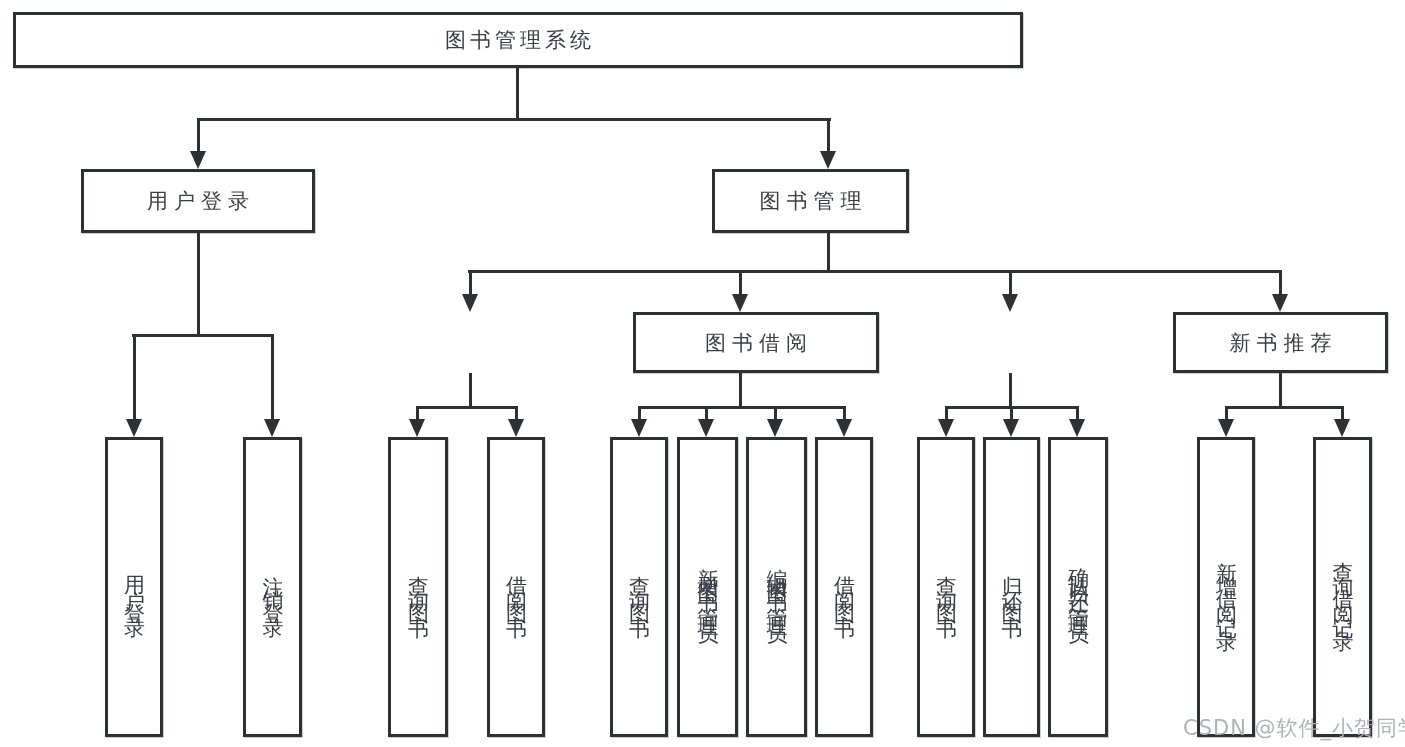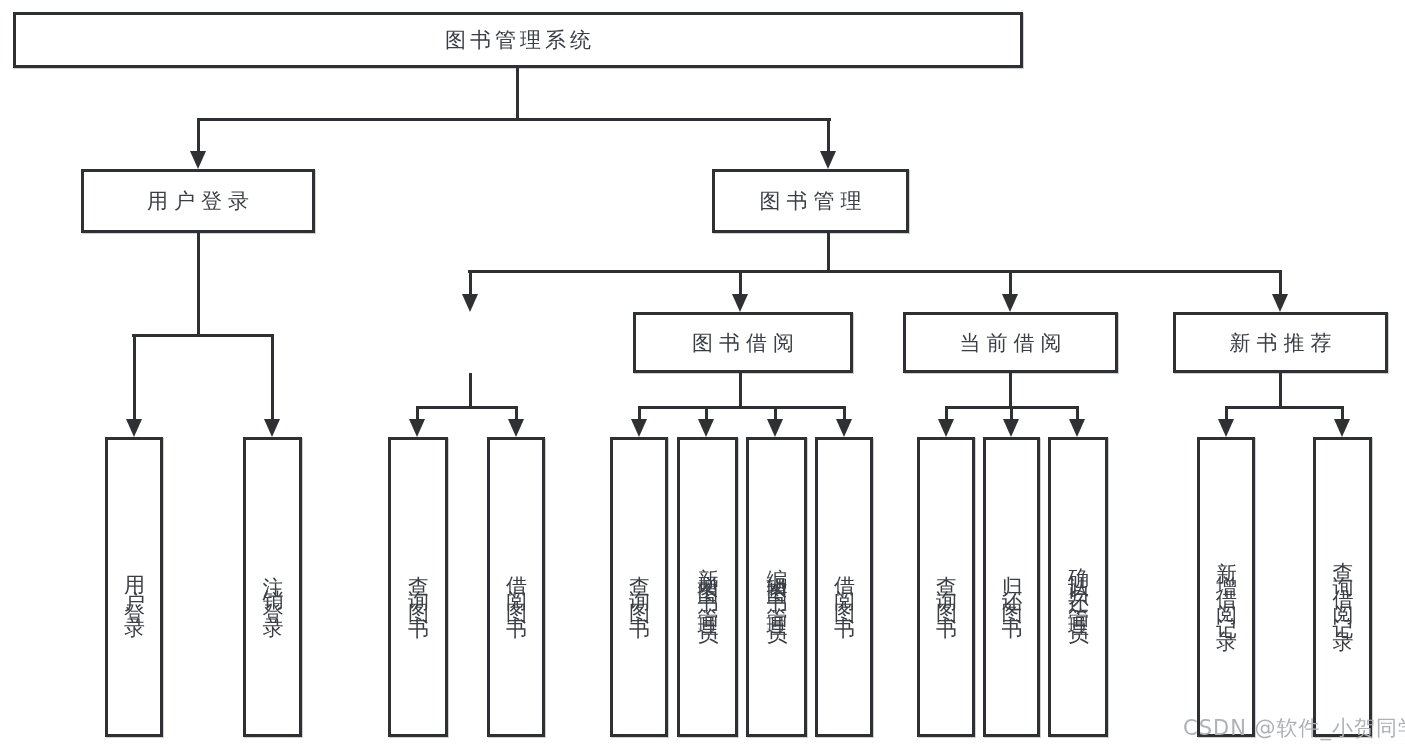--- a/index.html
+++ b/index.html
@@ -63,22 +63,21 @@
   <div class="hl" style="left:468px;top:270px;width:814px"></div>
   <div class="vl" style="left:469px;top:270px;height:25px"></div>
   <div class="ar" style="left:462px;top:294px"></div>
   <div class="vl" style="left:739px;top:270px;height:25px"></div>
   <div class="ar" style="left:732px;top:294px"></div>
   <div class="vl" style="left:1009px;top:270px;height:25px"></div>
   <div class="ar" style="left:1002px;top:294px"></div>
   <div class="vl" style="left:1279px;top:270px;height:25px"></div>
   <div class="ar" style="left:1272px;top:294px"></div>
 
-  <div class="box hbox" style="left:633px;top:312px;width:220px;height:61px">图书借阅</div>
-  <div class="box hbox" style="left:903px;top:312px;width:215px;height:61px">当前借阅</div>
+  <div class="box hbox" style="left:633px;top:312px;width:246px;height:61px">图书借阅</div>
   <div class="box hbox" style="left:1173px;top:312px;width:215px;height:61px">新书推荐</div>
 
   <div class="vl" style="left:469px;top:373px;height:36px"></div>
   <div class="hl" style="left:416px;top:406px;width:102px"></div>
   <div class="vl" style="left:416px;top:406px;height:14px"></div>
   <div class="ar" style="left:409px;top:419px"></div>
   <div class="vl" style="left:515px;top:406px;height:14px"></div>
   <div class="ar" style="left:508px;top:419px"></div>
 
   <div class="vl" style="left:739px;top:373px;height:36px"></div>

